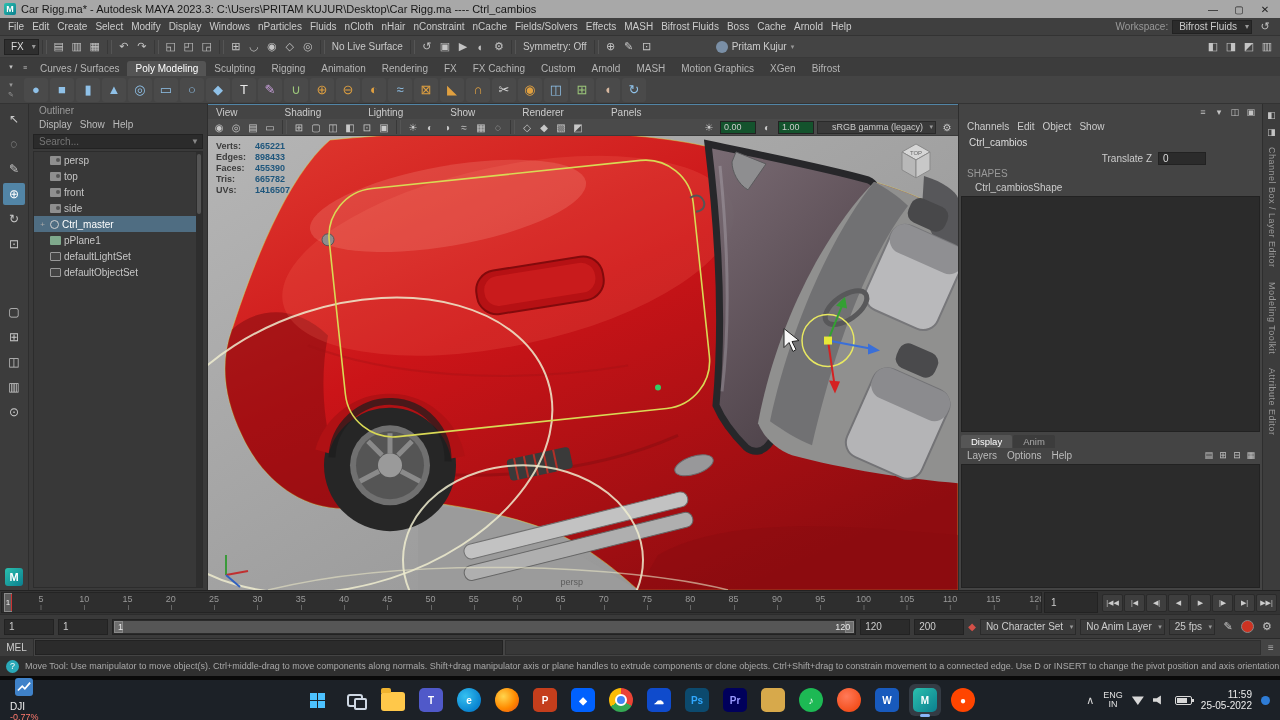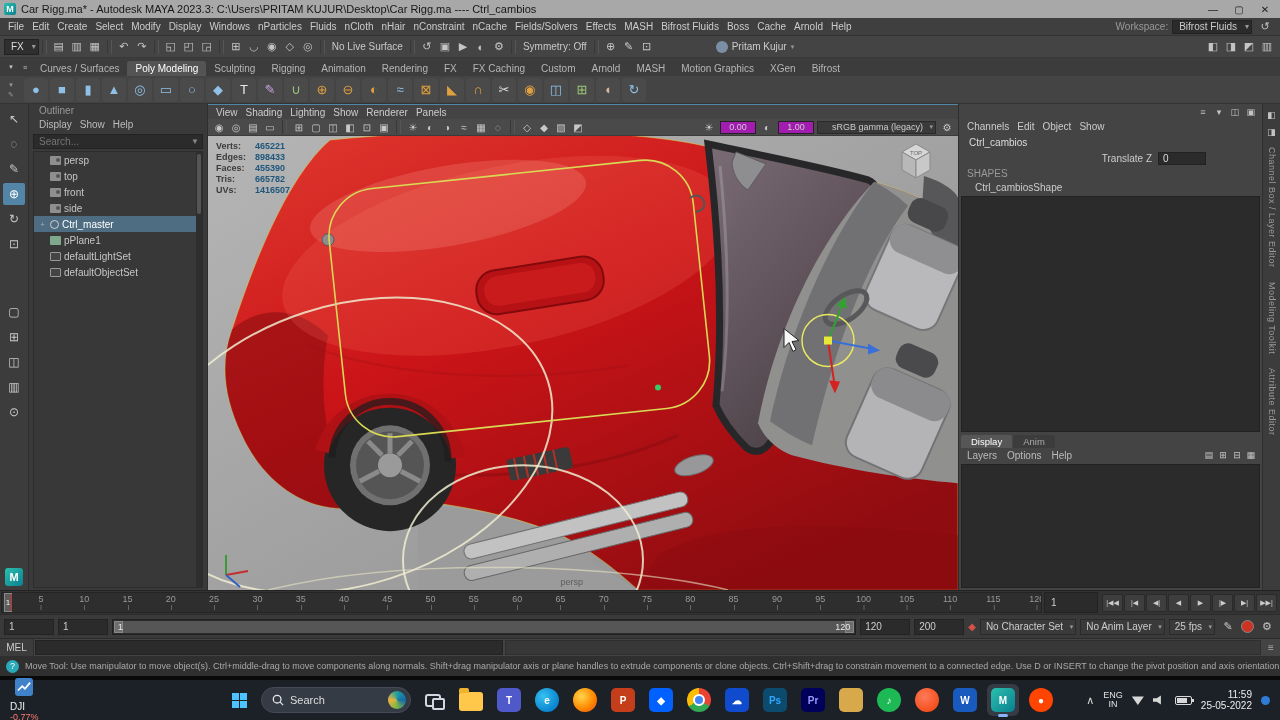--- a/index.html
+++ b/index.html
@@ -63,25 +63,25 @@
   .oi-camera{background:#8f8f8f;position:relative;}
   .oi-camera:after{content:"";position:absolute;right:1px;top:2px;width:4px;height:4px;border-radius:50%;background:#555;}
   .oi-curve{background:transparent;border:1.5px solid #d0d0d0;border-radius:50%;width:9px;height:9px;}
   .oi-mesh{background:#7fa98c;}
   .oi-set{background:#444;border:1px solid #999;}
   .out-scroll{position:absolute;right:0;top:0;bottom:0;width:6px;background:#2e2e2e;}
   .out-scroll:after{content:"";position:absolute;top:2px;left:1px;width:4px;height:60px;background:#555;border-radius:2px;}
 
   
   .viewport{flex:1;display:flex;flex-direction:column;background:#999;border-top:1px solid #5285a6;min-width:0;}
-  .vp-menus{height:14px;background:#444;display:flex;font-size:10px;color:#ccc;padding-left:4px;align-items:center;flex:0 0 auto;}
+  .vp-menus{height:14px;background:#444;display:flex;font-size:10px;color:#ccc;padding-left:4px;align-items:center;flex:0 0 auto;gap:39px;}
   .vp-toolbar{height:17px;background:#4a4a4a;display:flex;align-items:center;font-size:9px;gap:1px;padding:0 3px;flex:0 0 auto;border-bottom:1px solid #3a3a3a;}
   .vico{display:inline-flex;align-items:center;justify-content:center;width:16px;height:15px;font-size:10px;color:#c8c8c8;}
   .vp-right{margin-left:auto;display:flex;align-items:center;gap:3px;}
-  .vfield{width:36px;height:13px;background:#a21caf;border:1px solid #222;color:#ccc;font-size:9px;font-family:"Liberation Sans",sans-serif;padding:0 3px;text-align:center;}
+  .vfield{width:36px;height:13px;background:#14532d;border:1px solid #222;color:#ccc;font-size:9px;font-family:"Liberation Sans",sans-serif;padding:0 3px;}
   .vdrop{background:#3a3a3a;border:1px solid #2a2a2a;color:#ccc;height:13px;display:flex;align-items:center;padding:0 12px 0 14px;position:relative;white-space:nowrap;}
   .vdrop:after{content:"▾";position:absolute;right:2px;font-size:7px;color:#999;}
   .vp-canvas{flex:1;position:relative;overflow:hidden;min-height:0;}
   .vp-canvas svg{position:absolute;inset:0;width:100%;height:100%;}
   .hud{position:absolute;left:8px;top:5px;font-size:9px;font-weight:bold;line-height:11px;}
   .hudrow{display:flex;gap:5px;}
   .hudl{color:#3c3c3c;width:34px;}
   .hudv{color:#1e567c;}
   .persp-label{position:absolute;left:47%;bottom:3px;font-size:9px;color:#5c5c5c;}
 
@@ -716,28 +716,20 @@
     </div>
     <div class="tb-center">
       <span class="tbapp">
           <span class="winlogo">
             <i></i>
             <i></i>
             <i></i>
             <i></i>
           </span>
         </span>
-      <span class="searchpill">
-        <svg width="12" height="12" viewBox="0 0 14 14">
-            <circle cx="6" cy="6" r="4.5" fill="none" stroke="#e8e8e8" stroke-width="1.5"></circle>
-            <line x1="9.5" y1="9.5" x2="13" y2="13" stroke="#e8e8e8" stroke-width="1.5"></line>
-          </svg>
-        <span>Search</span>
-        <span class="bingdot"></span>
-      </span>
       <span class="tbapp">
           <span class="tview"></span>
         </span>
       <span id="tb-apps" style="display:flex;align-items:center;gap:6px;">
           <span class="tbapp">
             <span class="icon-folder"></span>
           </span>
           <span class="tbapp">
             <span class="appface sq" style="background: rgb(80, 89, 201); color: rgb(255, 255, 255);">T</span>
           </span>

